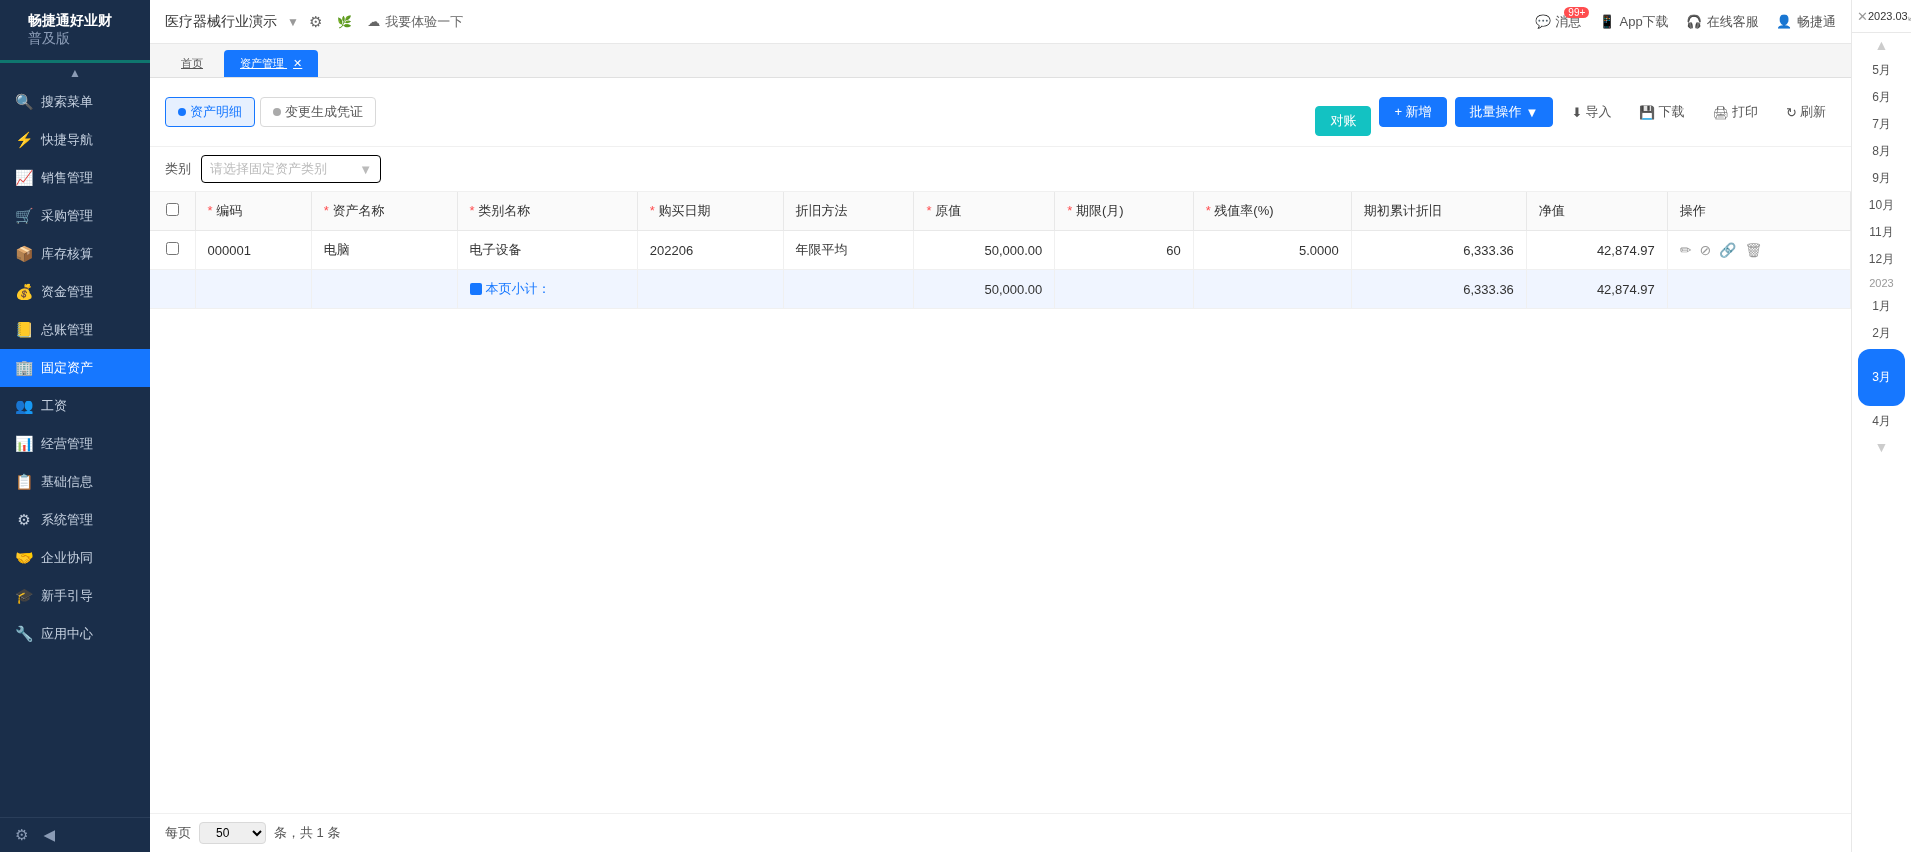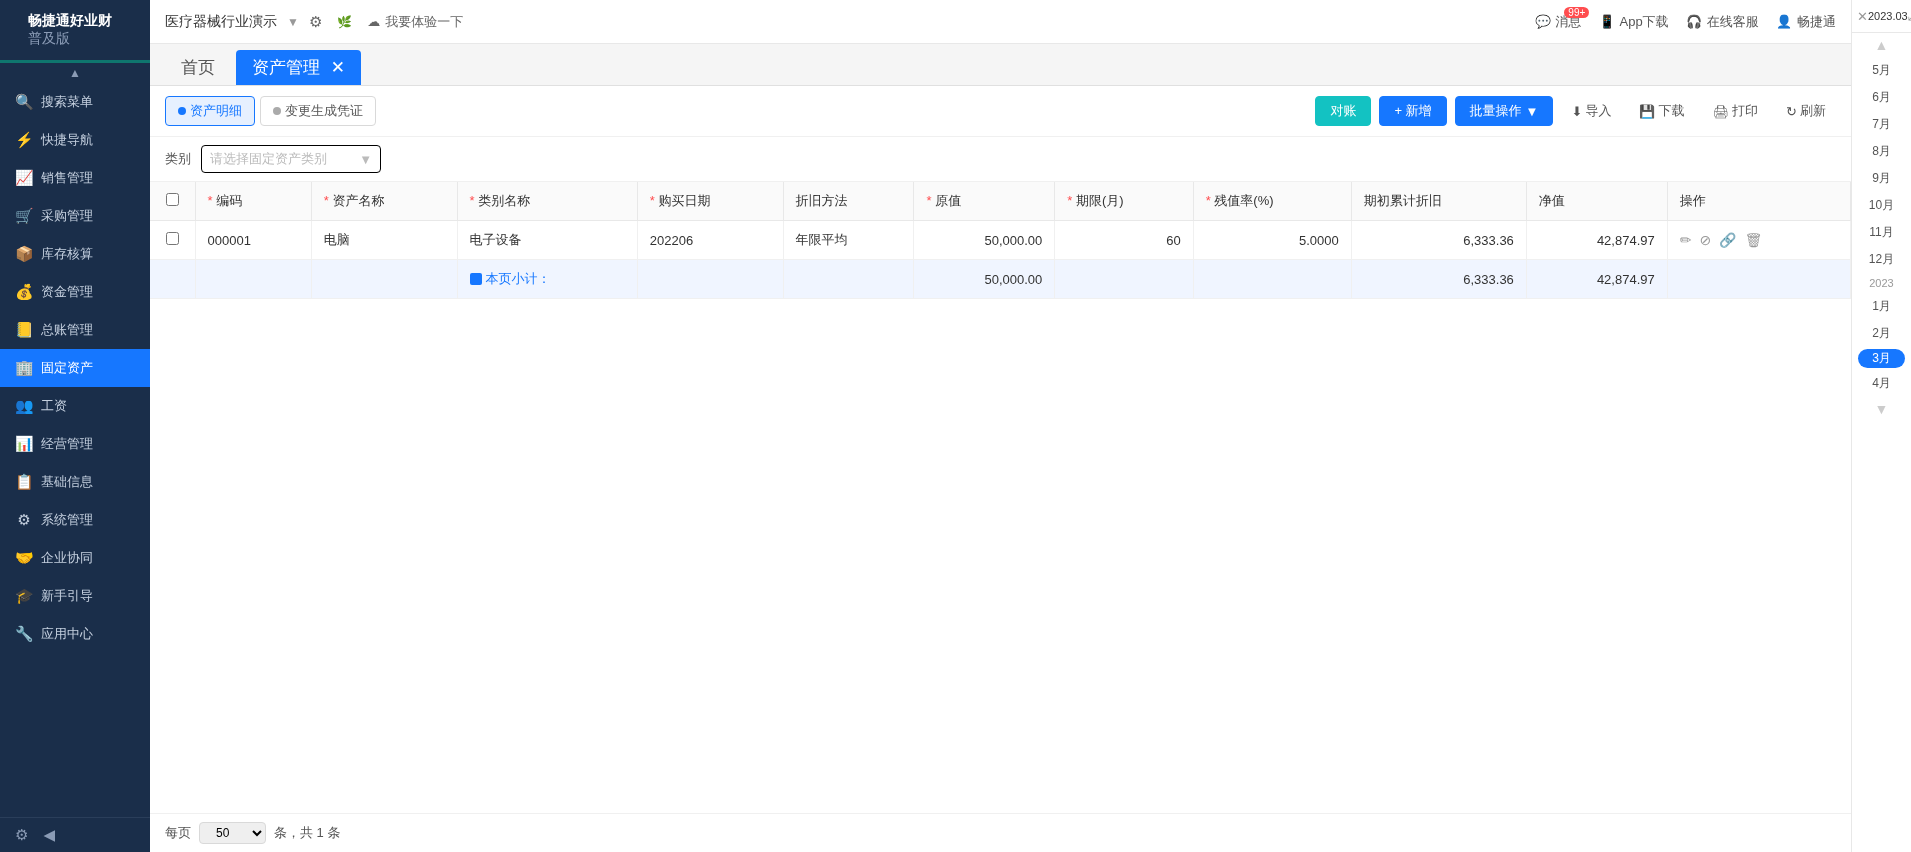--- a/index.html
+++ b/index.html
@@ -130,23 +130,24 @@
       border-bottom: 1px solid #e0e0e0;
       display: flex;
       align-items: center;
       padding: 6px 15px 0;
       gap: 5px;
     }
     .tab {
       padding: 6px 16px;
       border-radius: 4px 4px 0 0;
       cursor: pointer;
-      font-size: 17px;
+      font-size: 11px;
       color: #555;
       background: #e8e8e8;
+      text-decoration: underline;
     }
     .tab.active {
       background: #1677ff;
       color: #fff;
     }
     .tab-home {
       background: transparent;
       color: #555;
     }
     .tab-close {
@@ -218,20 +219,21 @@
     }
     .btn-primary {
       background: #1677ff;
       color: #fff;
       border-color: #1677ff;
     }
     .btn-teal {
       background: #13c2c2;
       color: #fff;
       border-color: #13c2c2;
+      margin-top: 18px;
     }
     .btn-batch {
       background: #1677ff;
       color: #fff;
       border-color: #1677ff;
       display: flex;
       align-items: center;
       gap: 4px;
     }
     .btn-icon {
@@ -389,21 +391,21 @@
       padding: 5px 2px;
       cursor: pointer;
       width: 100%;
     }
     .timeline-month.current {
       background: #1677ff;
       color: #fff;
       border-radius: 12px;
       margin: 2px 6px;
       width: calc(100% - 12px);
-      padding: 1px 2px;
+      padding: 20px 2px;
     }
     .timeline-nav-up, .timeline-nav-down {
       color: #ccc;
       text-align: center;
       padding: 4px;
       cursor: pointer;
       font-size: 14px;
     }
   </style>
 </head>

